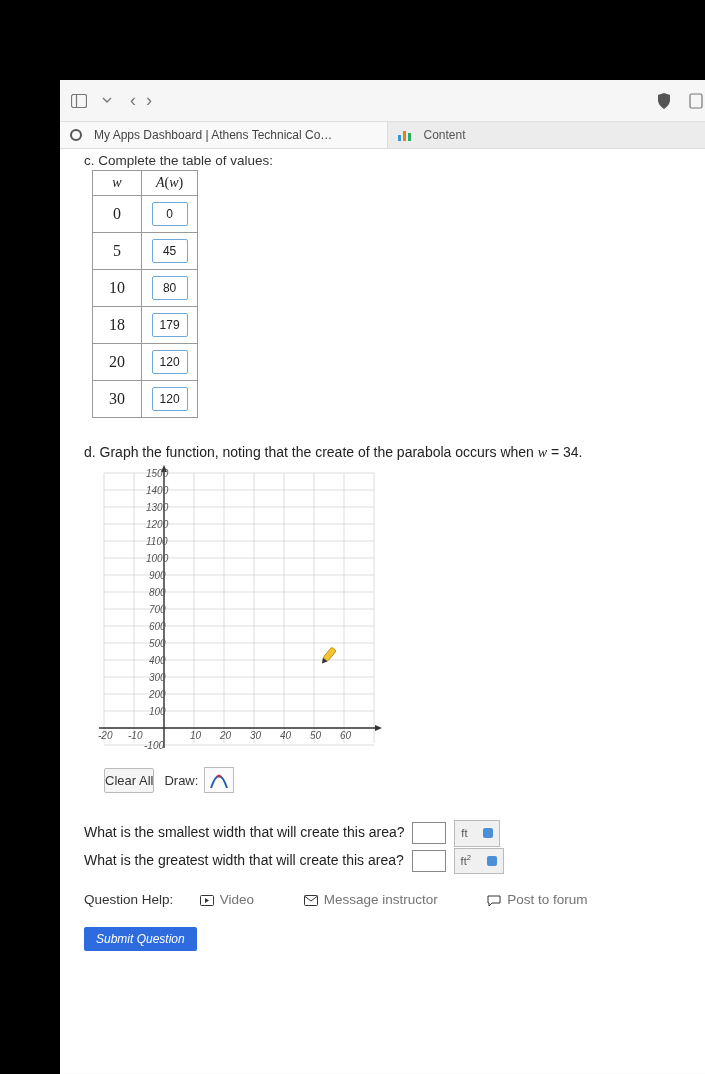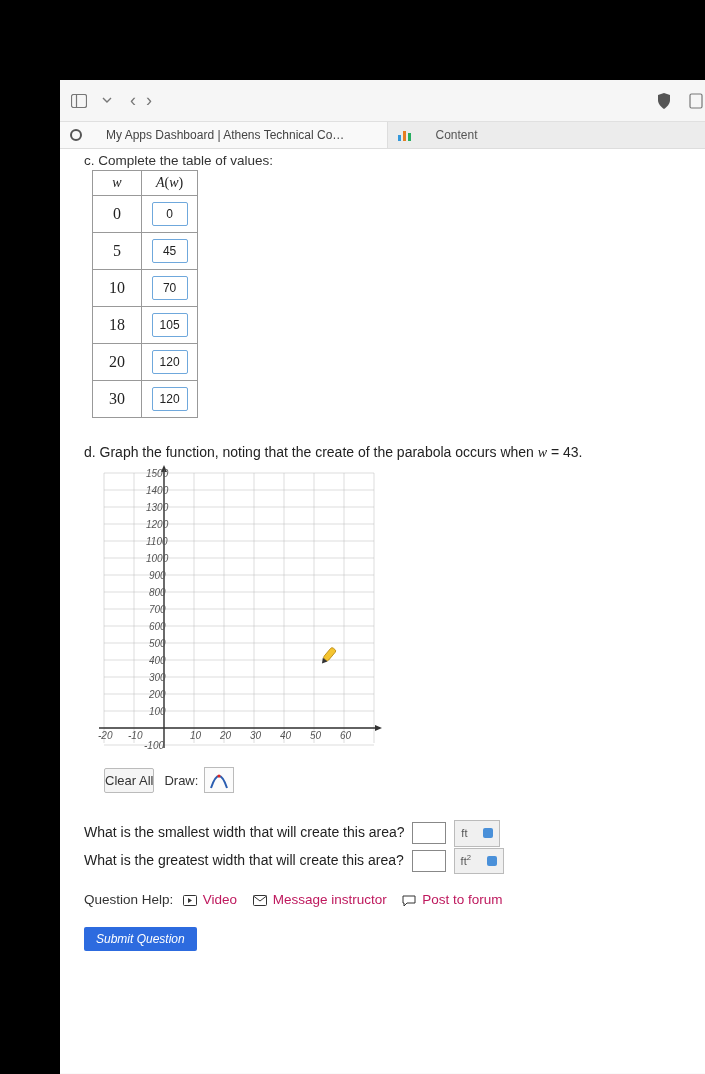--- a/index.html
+++ b/index.html
@@ -40,21 +40,21 @@
     background: #f0f0f0;
     border-bottom: 1px solid #ddd;
     font-size: 12px;
   }
   .tab {
     flex: 1;
     padding: 6px 10px;
     border-right: 1px solid #ddd;
     display:flex;
     align-items:center;
-    gap:24px;
+    gap:12px;
     color:#444;
     background:#f9f9f9;
   }
   .tab.inactive { background:#ececec; color:#555; }
   .dot-icon {
     width:12px; height:12px; border:2px solid #555; border-radius:50%;
     display:inline-block;
   }
   .bar-icon {
     width:14px; height:12px; display:inline-block; position:relative;
@@ -112,21 +112,21 @@
   .inline-input {
     border:1px solid #888; width:34px; height:22px; display:inline-block; vertical-align:middle;
     margin: 0 4px;
   }
   .unit-box {
     border:1px solid #bbb; background:#f0f0f0; padding:2px 6px; font-size:11px; color:#555;
     display:inline-flex; align-items:center; gap:16px; vertical-align:middle;
   }
   .blue-block{ width:10px;height:10px;background:#4a90d9;border-radius:2px;display:inline-block;}
   .qhelp { margin-top: 18px; font-size: 13.5px; color:#333; }
-  .qhelp .link { color:#be185d; margin: 0 6px; }
+  .qhelp .link { color:#737373; margin: 0 23px; }
   .qhelp-icon{ display:inline-flex; vertical-align:middle; margin-right:2px;}
   .submit-bar {
     margin-top: 20px; background:#2d6bdf; color:#fff; font-size:12px;
     padding:5px 12px; display:inline-block; border-radius:2px;font-style:italic;
   }
   .it { font-style: italic; font-family:"Times New Roman",serif;}
   sup{font-size:.7em;}
 </style>
 </head>
 <body>
@@ -190,40 +190,40 @@
         <tr>
               <td>0</td>
               <td><span class="cell-input">0</span></td>
             </tr>
         <tr>
               <td>5</td>
               <td><span class="cell-input">45</span></td>
             </tr>
         <tr>
               <td>10</td>
-              <td><span class="cell-input">70</span></td>
+              <td><span class="cell-input">80</span></td>
             </tr>
         <tr>
               <td>18</td>
-              <td><span class="cell-input">105</span></td>
+              <td><span class="cell-input">179</span></td>
             </tr>
         <tr>
               <td>20</td>
               <td><span class="cell-input">120</span></td>
             </tr>
         <tr>
               <td>30</td>
               <td><span class="cell-input">120</span></td>
             </tr>
       </tbody>
         </table>
     </div>
 
     <div class="section-d">
-      <span><span>d. Graph the function, noting that the create of the parabola occurs when </span><span class="it">w</span><span> = 43.</span></span>
+      <span><span>d. Graph the function, noting that the create of the parabola occurs when </span><span class="it">w</span><span> = 34.</span></span>
       <div class="graph-wrap">
         <svg class="grid-svg" viewBox="0 0 340 300">
           <g stroke="#bbb" stroke-width="0.5">
             <line x1="20" y1="10" x2="20" y2="280"></line>
               <line x1="50" y1="10" x2="50" y2="280"></line>
             <line x1="80" y1="10" x2="80" y2="280"></line>
               <line x1="110" y1="10" x2="110" y2="280"></line>
             <line x1="140" y1="10" x2="140" y2="280"></line>
               <line x1="170" y1="10" x2="170" y2="280"></line>
             <line x1="200" y1="10" x2="200" y2="280"></line>

